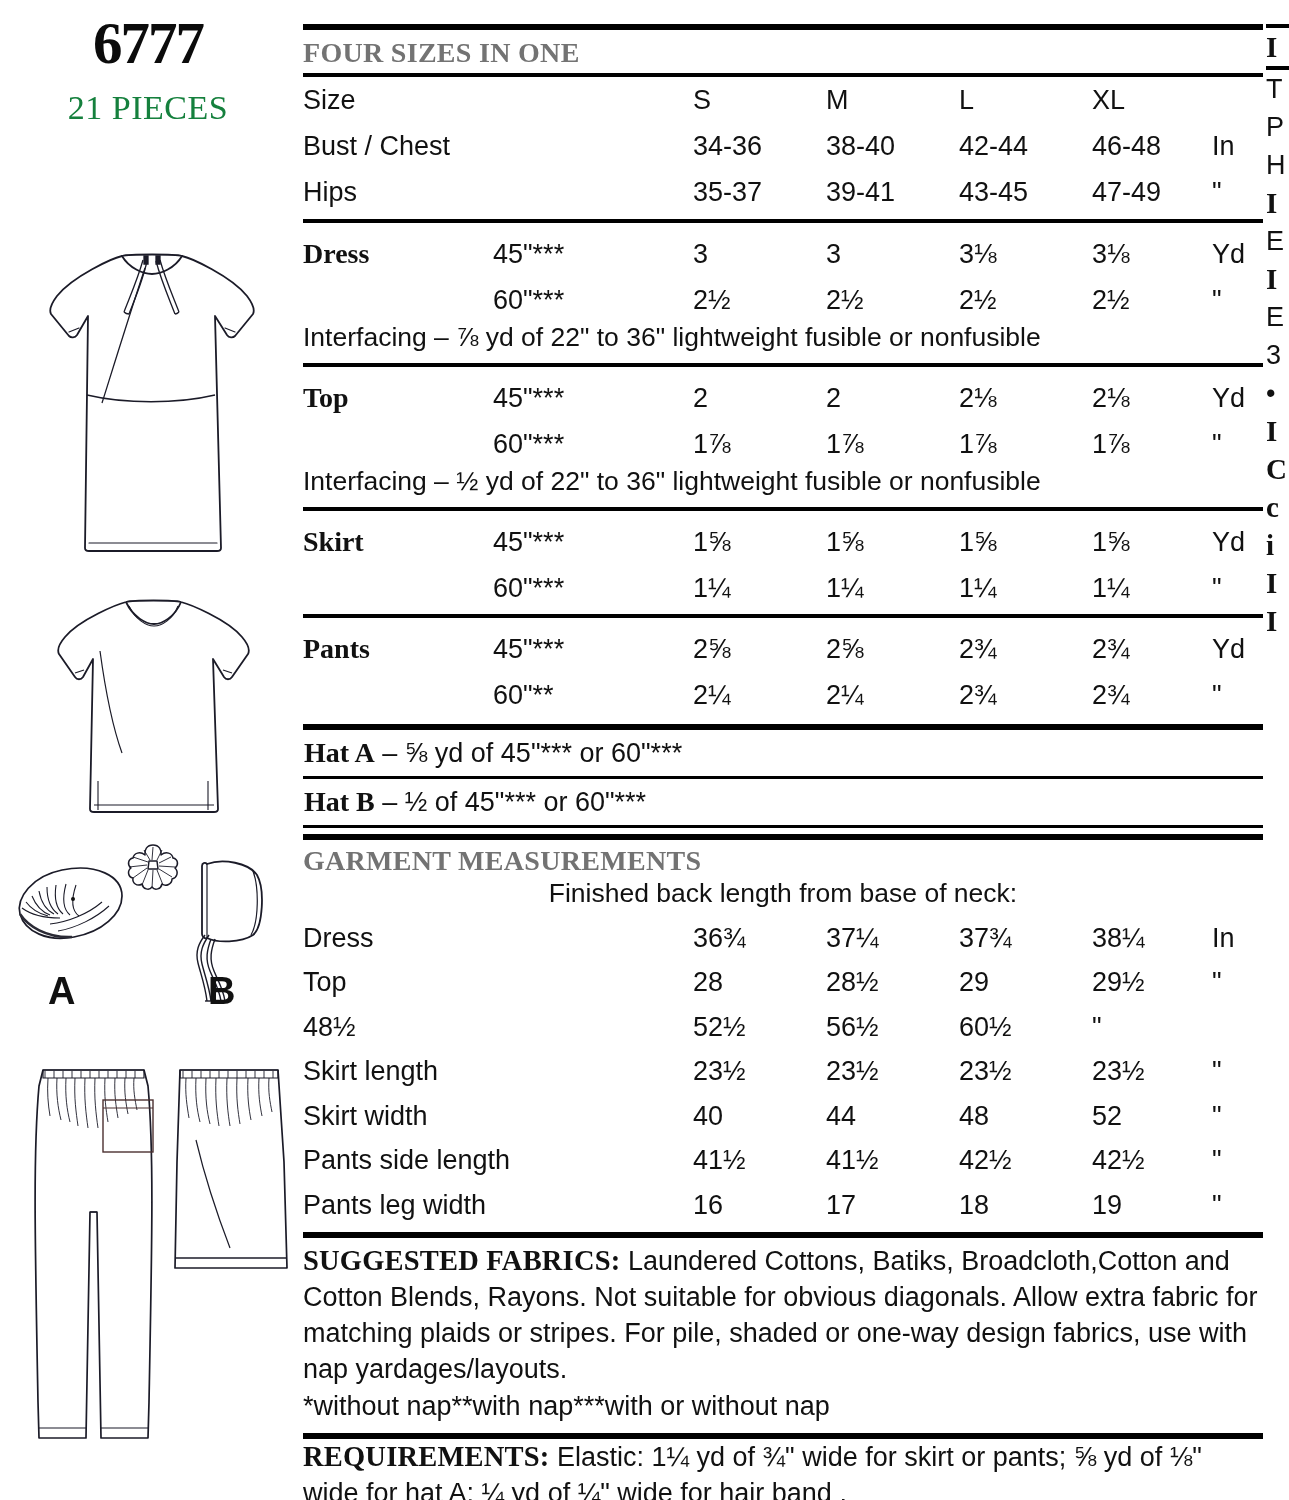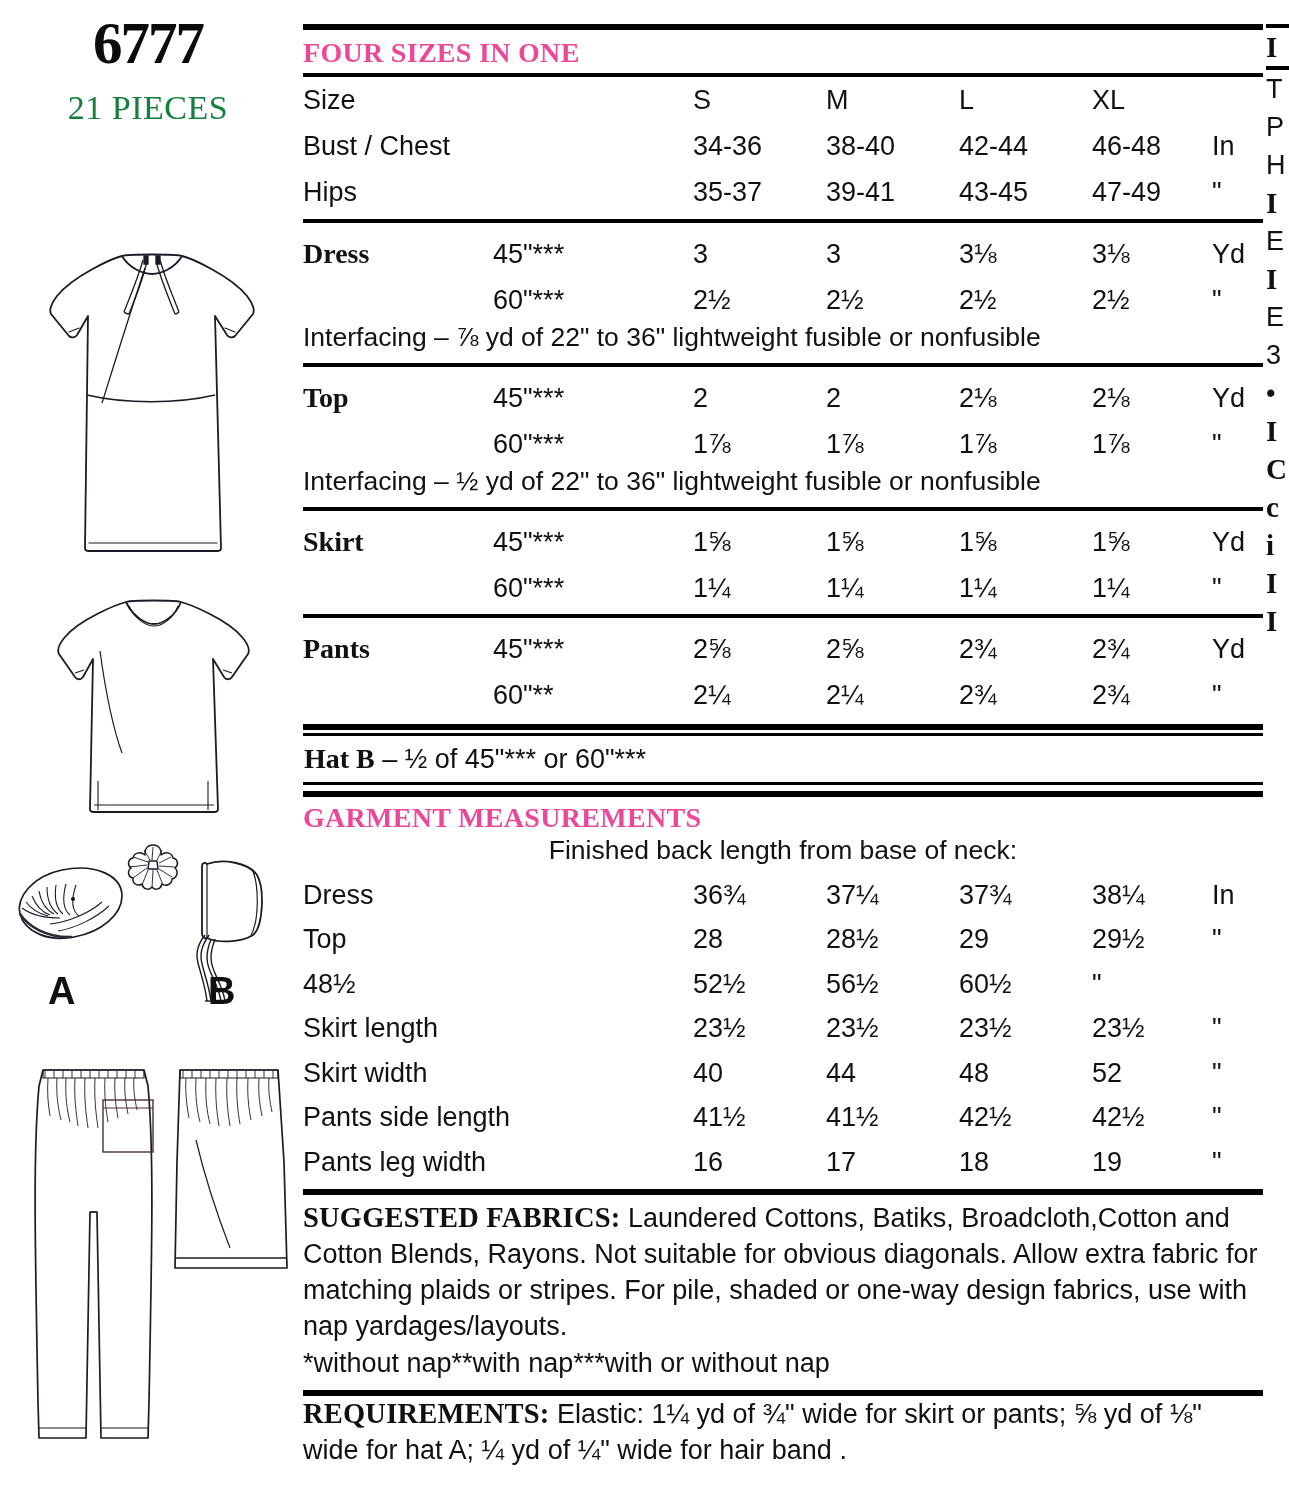--- a/index.html
+++ b/index.html
@@ -60,21 +60,21 @@
   .rule.thick { height: 6px; }
   .rule.med   { height: 4px; }
   .rule.thin  { height: 3px; }
 
   .sec-title {
     font-family: "Liberation Serif", serif;
     font-weight: bold;
     font-size: 28px;
     letter-spacing: 0.3px;
     line-height: 1.05;
-    color: #ec4899;
+    color: #737373;
   }
 
   
   .row {
     display: grid;
     grid-template-columns: 190px 200px 133px 133px 133px 120px 50px;
     align-items: baseline;
     font-size: 27px;
     line-height: 38px;
     white-space: nowrap;
@@ -467,20 +467,23 @@
     <span class="w">60"**</span>
     <span>2¼</span>
     <span>2¼</span>
     <span>2¾</span>
     <span>2¾</span>
     <span class="unit">"</span>
   </div>
 
   <div class="rule thick" style="margin-top:10px;"></div>
 
+  <div class="single-line" style="margin-top:3px;">
+    <span class="inline-bold">Hat A</span><span> – ⅝ yd of 45"*** or 60"***</span>
+  </div>
 
   <div class="rule thin" style="margin-top:3px;"></div>
 
   <div class="single-line" style="margin-top:3px;">
     <span class="inline-bold">Hat B</span><span> – ½ of 45"*** or 60"***</span>
   </div>
 
   <div class="rule thin" style="margin-top:3px;"></div>
 
 

